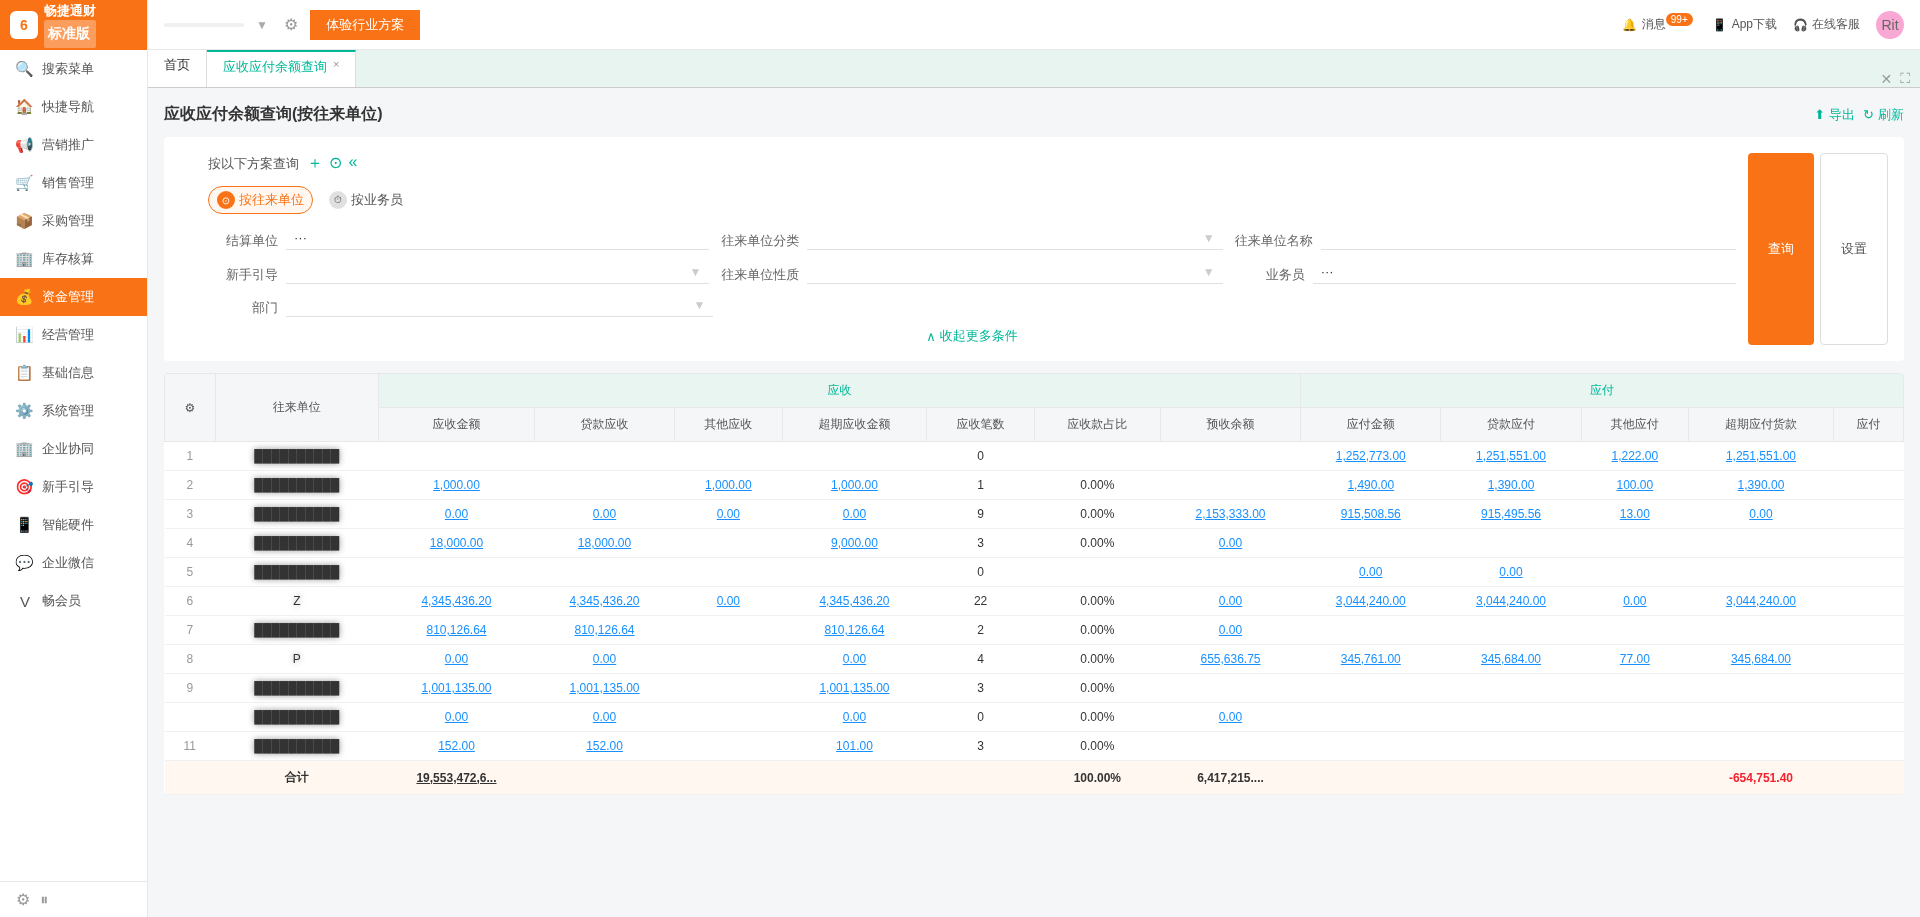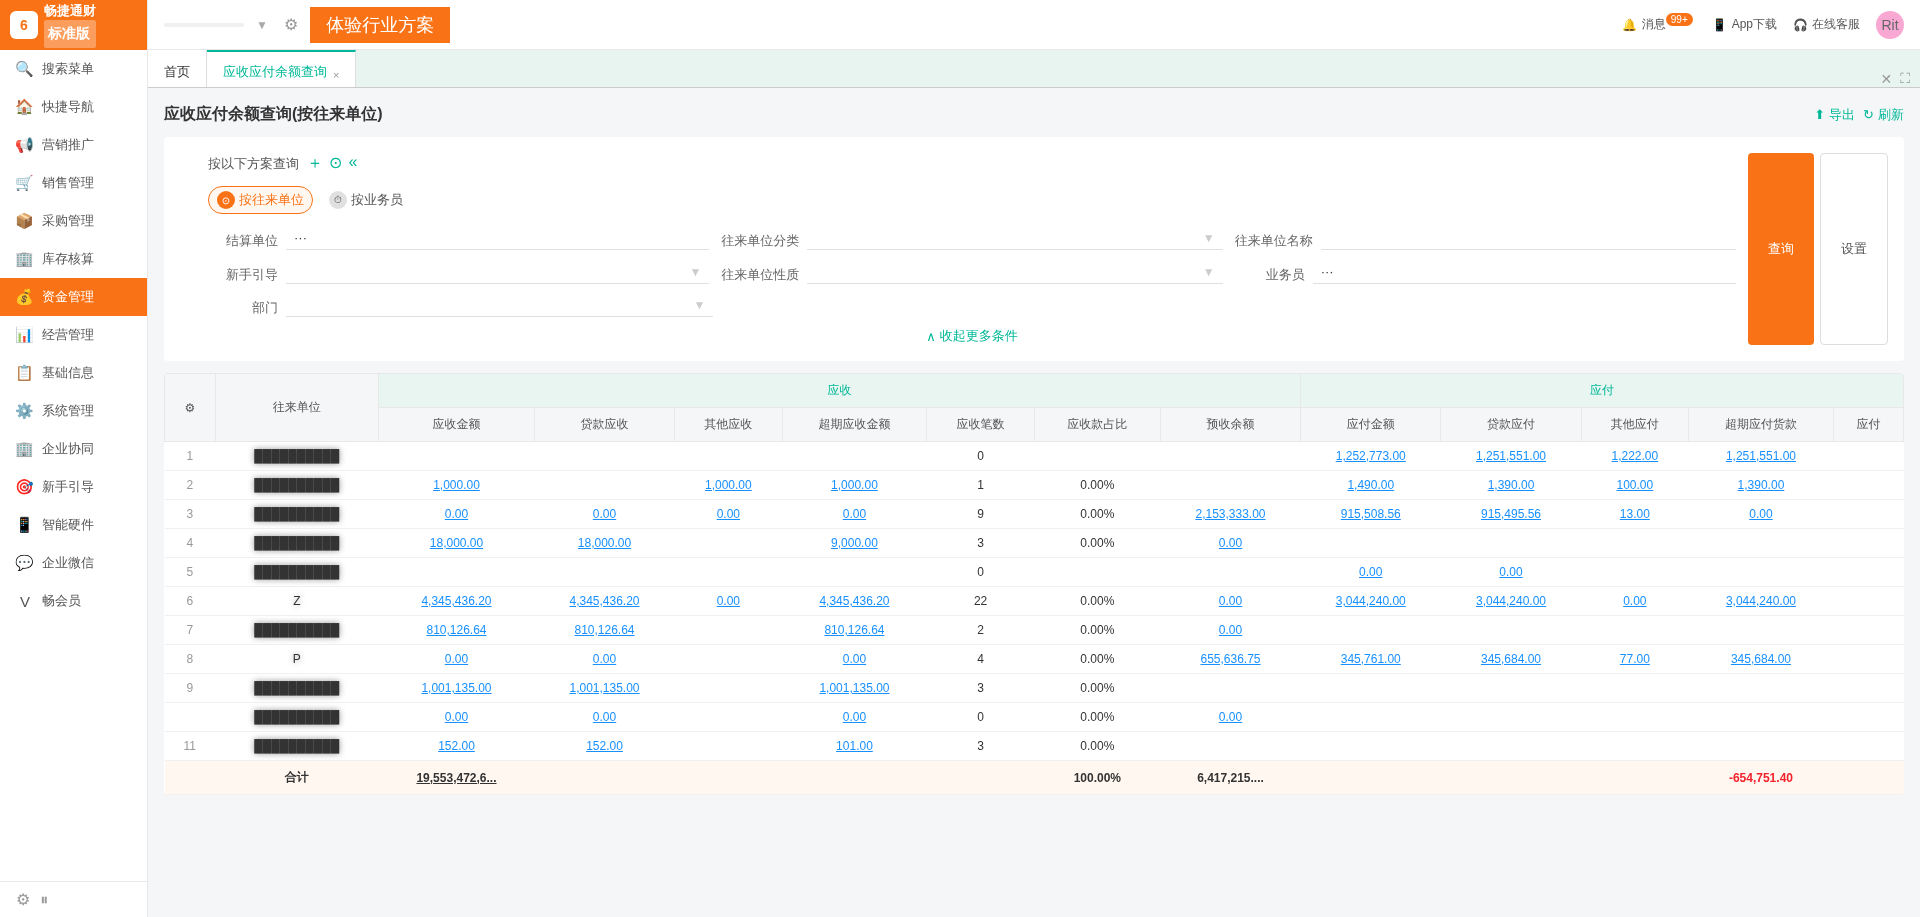--- a/index.html
+++ b/index.html
@@ -16,29 +16,29 @@
     .sidebar-bottom { margin-top: auto; border-top: 1px solid #e8e8e8; display: flex; align-items: center; padding: 8px 16px; gap: 10px; }
     .sidebar-bottom-icon { color: #999; cursor: pointer; font-size: 16px; }
 
     
     .main { flex: 1; display: flex; flex-direction: column; overflow: hidden; }
 
     
     .topbar { height: 50px; background: #fff; border-bottom: 1px solid #e8e8e8; display: flex; align-items: center; padding: 0 16px; gap: 12px; }
     .topbar-breadcrumb { color: #999; font-size: 12px; display: flex; align-items: center; gap: 4px; }
     .topbar-gear { color: #999; cursor: pointer; font-size: 16px; margin-left: 4px; }
-    .topbar-btn-primary { background: #f97316; color: white; border: none; border-radius: 0; padding: 6px 16px; cursor: pointer; font-size: 18px; font-family: Liberation Mono, monospace; }
+    .topbar-btn-primary { background: #f97316; color: white; border: none; border-radius: 0; padding: 6px 16px; cursor: pointer; font-size: 13px; font-family: Liberation Mono, monospace; }
     .topbar-right { margin-left: auto; display: flex; align-items: center; gap: 16px; }
     .topbar-right-item { display: flex; align-items: center; gap: 4px; color: #555; cursor: pointer; font-size: 12px; }
     .notification-badge { background: #f97316; color: white; border-radius: 10px; padding: 1px 5px; font-size: 10px; position: relative; top: -5px; left: -4px; }
     .user-avatar { width: 28px; height: 28px; background: #f9a8d4; border-radius: 50%; display: flex; align-items: center; justify-content: center; font-size: 14px; color: #666; }
 
     
     .tabbar { height: 38px; background: #e8f4f0; display: flex; align-items: flex-end; padding: 0 0 0 0; border-bottom: 1px solid #ccc; }
-    .tab { padding: 6px 16px; cursor: pointer; font-size: 13px; color: #555; border-right: 1px solid #ddd; height: 100%; display: flex; align-items: flex-end; gap: 6px; }
+    .tab { padding: 6px 16px; cursor: pointer; font-size: 13px; color: #555; border-right: 1px solid #ddd; height: 100%; display: flex; align-items: flex-start; gap: 6px; }
     .tab.home { background: #fff; color: #333; }
     .tab.active-tab { background: #fff; color: #00b898; border-top: 2px solid #00b898; }
     .tab-close { color: #999; font-size: 11px; cursor: pointer; }
     .tabbar-actions { margin-left: auto; display: flex; align-items: center; padding: 0 10px; gap: 8px; }
     .tabbar-action-icon { color: #999; cursor: pointer; font-size: 14px; }
 
     
     .page-content { flex: 1; overflow: auto; background: #f5f6f8; }
     .page-inner { padding: 16px; }
 

